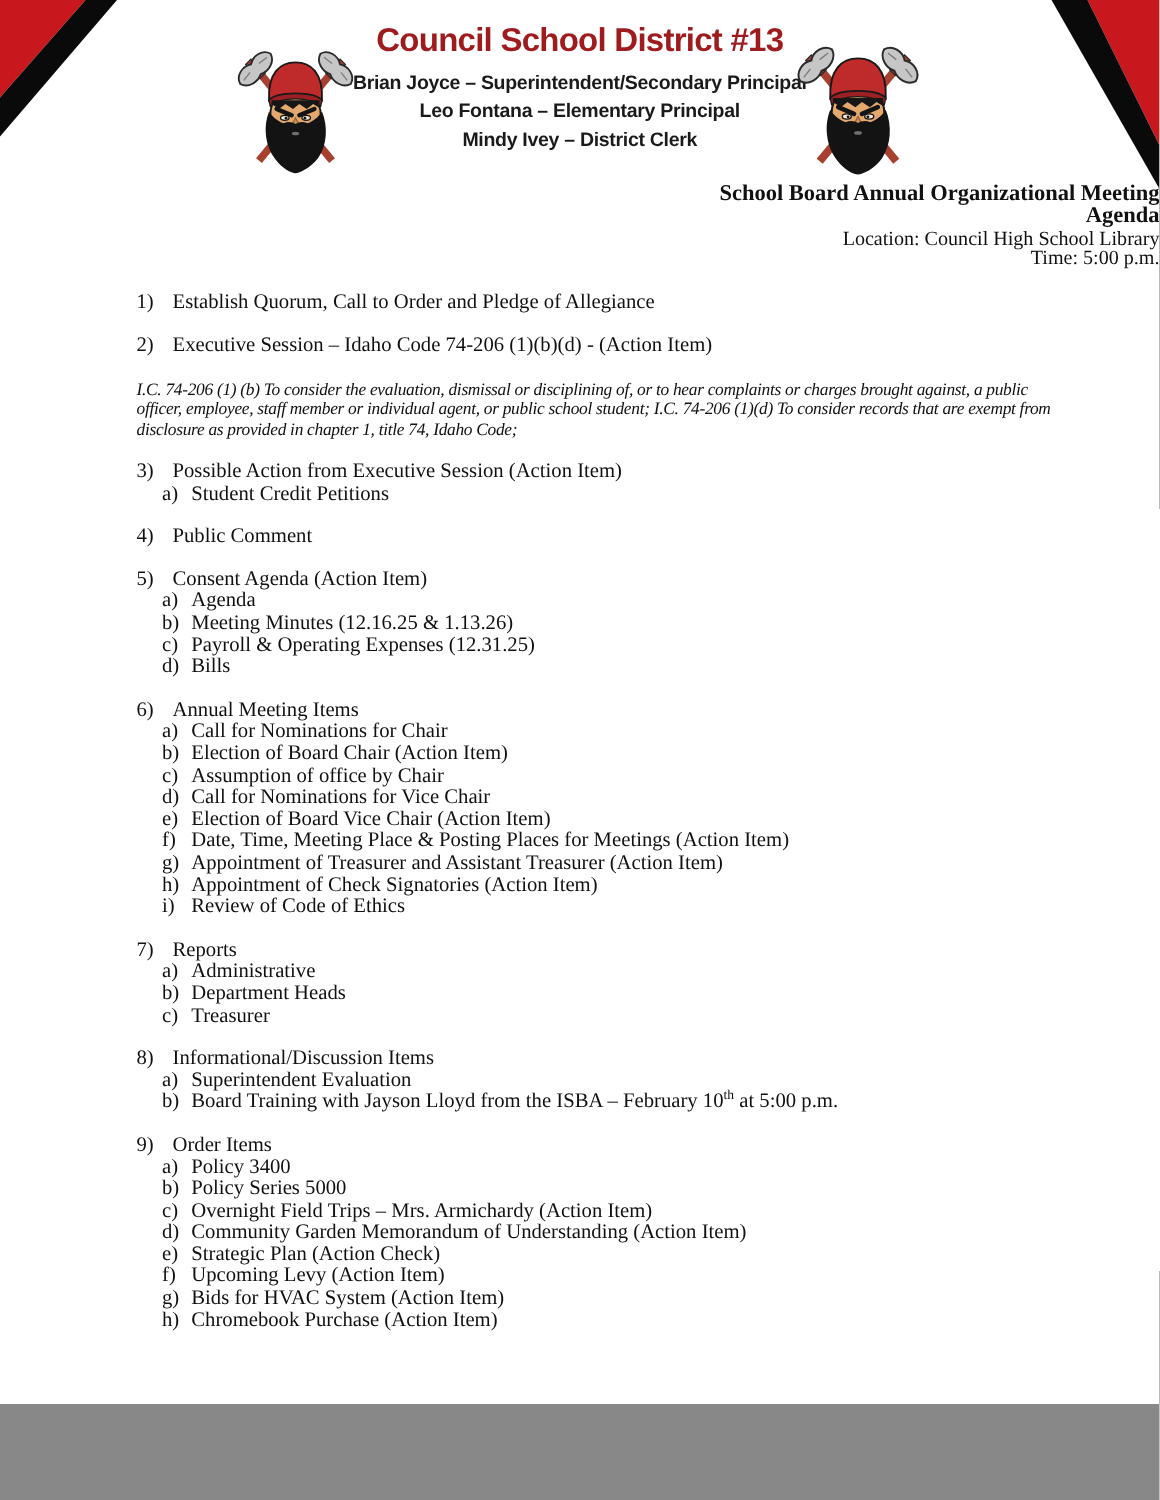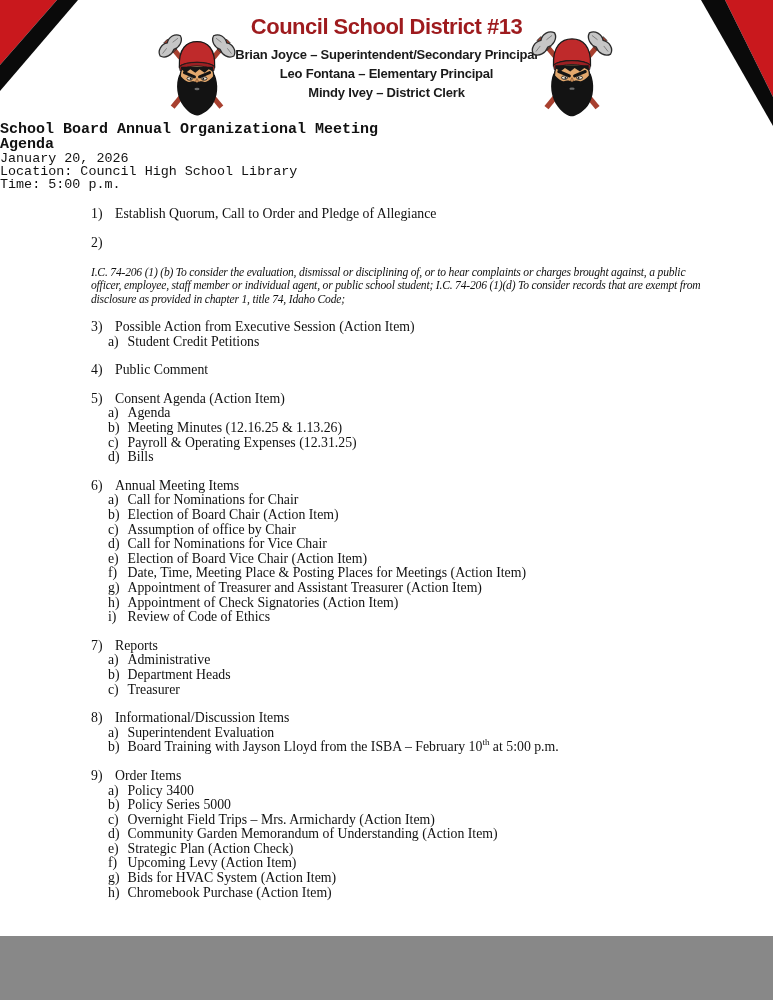--- a/index.html
+++ b/index.html
@@ -19,21 +19,21 @@
     font-family:"Liberation Sans", sans-serif;
     font-weight:700;font-size:22px;line-height:26px;
     letter-spacing:-0.5px;color:#9e1b1e;
   }
   .staff-line{
     font-family:"Liberation Sans", sans-serif;
     font-weight:700;font-size:13px;letter-spacing:-0.2px;
     line-height:19px;margin-top:0;color:#1a1a1a;
   }
   .staff-block{margin-top:5px;}
-  .meeting{text-align:left;margin-top:20px;font-family:Liberation Mono, monospace;}
+  .meeting{text-align:right;margin-top:20px;}
   .meeting-bold{font-weight:700;font-size:15px;line-height:15px;}
   .meeting-plain{font-size:13.4px;line-height:13px;}
   .agenda{padding:2px 60px 0 91px;}
   .section{margin-top:14px;}
   .section-line{display:flex;font-size:13.8px;line-height:14.6px;}
   .num{flex:0 0 24px;}
   .note{
     font-style:italic;font-size:11.6px;line-height:13.3px;
     letter-spacing:-0.2px;max-width:640px;margin:16px 0 0 0;
   }
@@ -110,36 +110,36 @@
     <div class="district-title" style="color: rgb(158, 27, 30);">Council School District #13</div>
     <div class="staff-block">
       <div class="staff-line">Brian Joyce – Superintendent/Secondary Principal</div>
       <div class="staff-line">Leo Fontana – Elementary Principal</div>
       <div class="staff-line">Mindy Ivey – District Clerk</div>
     </div>
 
     <div class="meeting">
       <div class="meeting-bold">School Board Annual Organizational Meeting</div>
       <div class="meeting-bold">Agenda</div>
-      <div class="meeting-plain">January 20, 2026</div>
       <div class="meeting-plain">Location: Council High School Library</div>
       <div class="meeting-plain">Time: 5:00 p.m.</div>
     </div>
   </div>
 
   <div class="agenda">
       <div class="section">
         <div class="section-line">
           <span class="num">1)</span>
           <span class="ttl">Establish Quorum, Call to Order and Pledge of Allegiance</span>
         </div>
       </div>
       <div class="section">
         <div class="section-line">
           <span class="num">2)</span>
+          <span class="ttl">Executive Session – Idaho Code 74-206 (1)(b)(d) - (Action Item)</span>
         </div>
         <div class="note">I.C. 74-206 (1) (b) To consider the evaluation, dismissal or disciplining of, or to hear complaints or charges brought against, a public officer, employee, staff member or individual agent, or public school student; I.C. 74-206 (1)(d) To consider records that are exempt from disclosure as provided in chapter 1, title 74, Idaho Code;</div>
       </div>
       <div class="section">
         <div class="section-line">
           <span class="num">3)</span>
           <span class="ttl">Possible Action from Executive Session (Action Item)</span>
         </div>
         <div class="sub">
           <span class="letter">a)</span>

